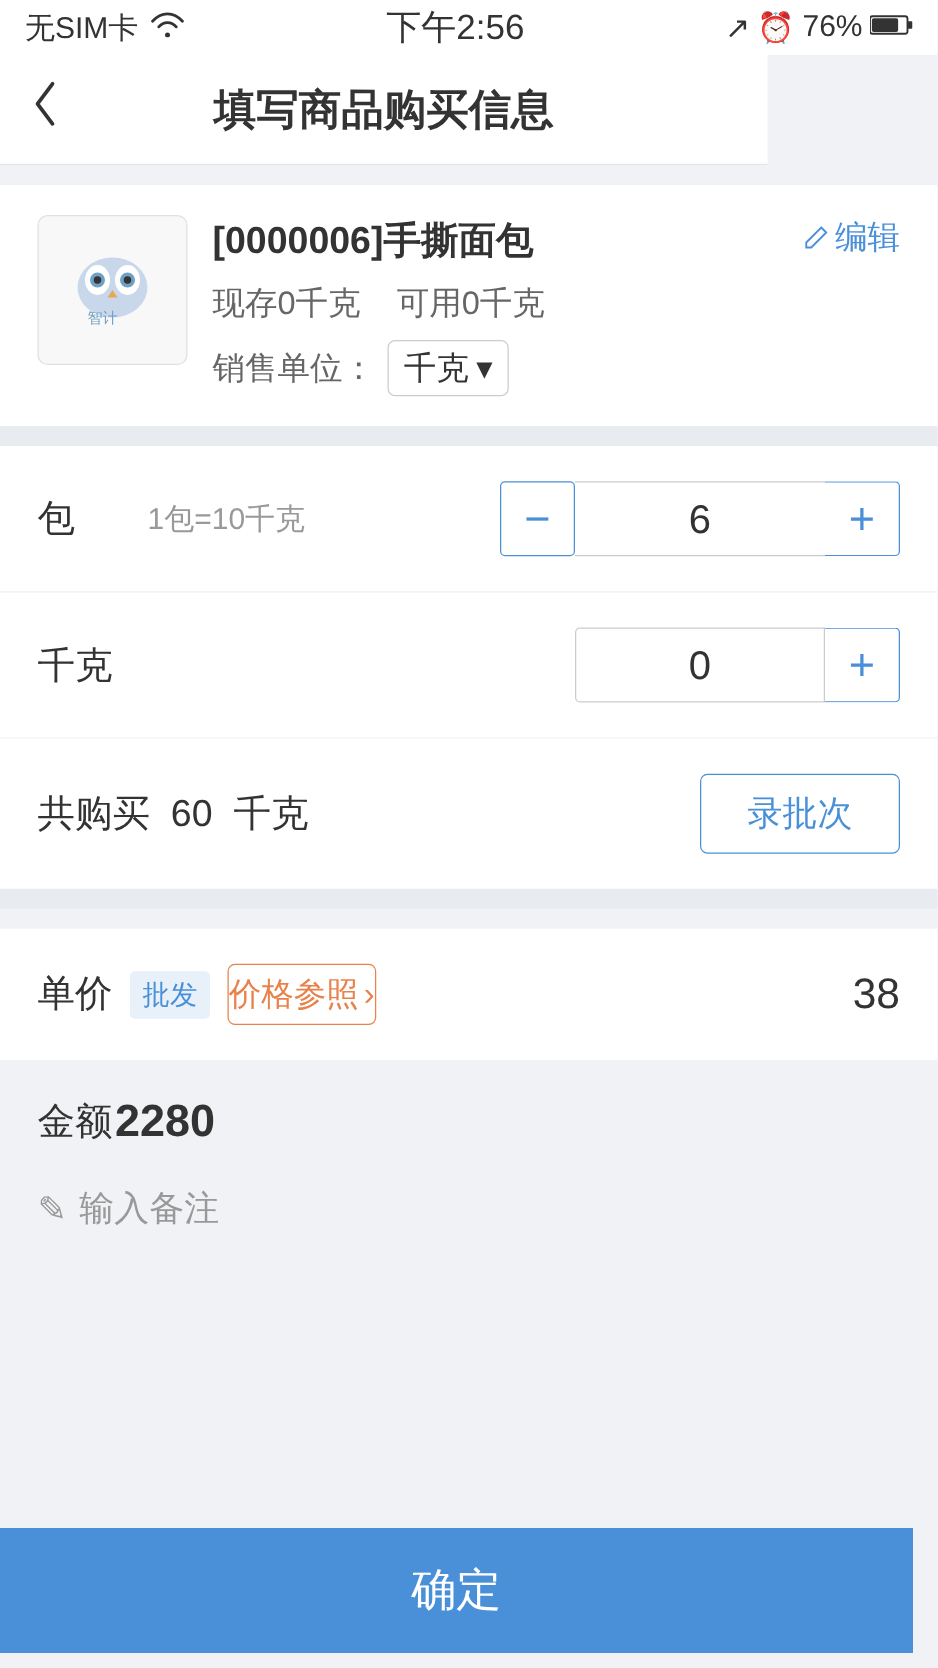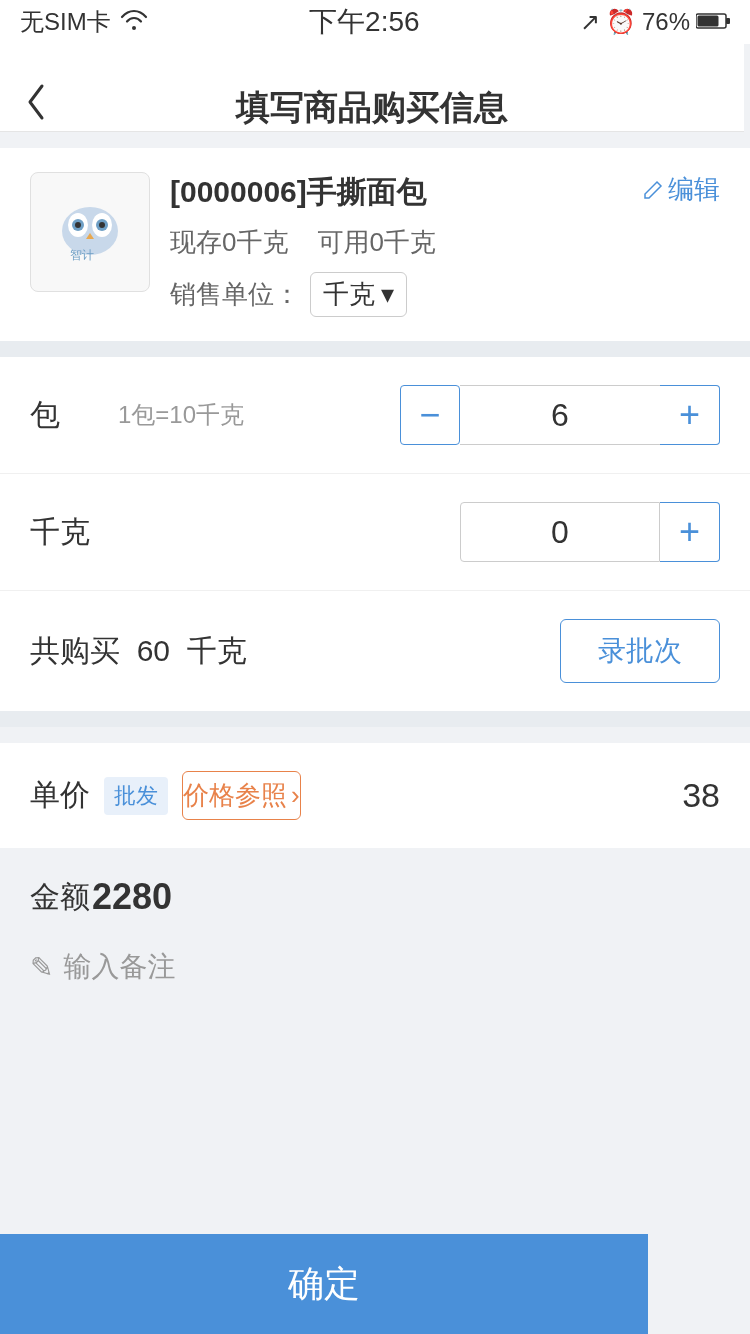--- a/index.html
+++ b/index.html
@@ -24,25 +24,25 @@
       padding: 0 20px;
       font-size: 24px;
       color: #333;
     }
     .status-left { display: flex; align-items: center; gap: 8px; }
     .status-center { font-size: 28px; font-weight: 500; }
     .status-right { display: flex; align-items: center; gap: 6px; font-size: 24px; }
 
     
     .nav-bar {
-      width: 744px;
+      width: 614px;
       height: 88px;
       background: #fff;
       display: flex;
-      align-items: flex-end;
+      align-items: center;
       justify-content: center;
       border-bottom: 1px solid #e5e5e5;
       position: relative;
     }
     .nav-back {
       position: absolute;
       left: 24px;
       font-size: 36px;
       color: #333;
       cursor: pointer;
@@ -284,23 +284,23 @@
 
     
     .bottom-space {
       background: #f0f2f5;
       height: 360px;
     }
 
     
     .confirm-btn-wrap {
       position: fixed;
-      bottom: 0;
+      bottom: 12px;
       left: 0;
-      width: 648px;
+      width: 730px;
       height: 100px;
       background: #4a90d9;
       display: flex;
       align-items: center;
       justify-content: center;
       cursor: pointer;
     }
     .confirm-btn-text {
       font-size: 36px;
       color: #fff;

